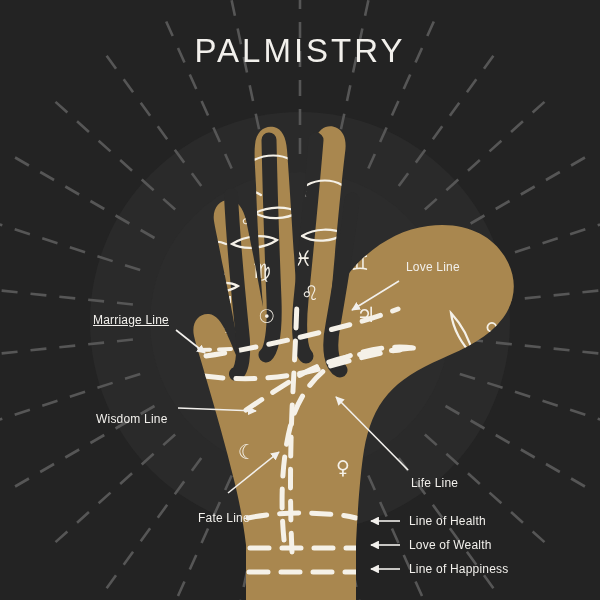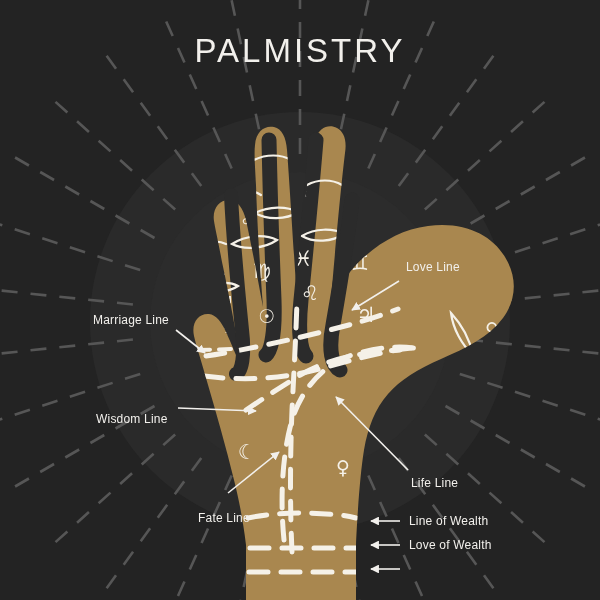--- a/index.html
+++ b/index.html
@@ -268,26 +268,27 @@
       <line x1="400" y1="521" x2="371" y2="521"></line>
       <line x1="400" y1="545" x2="371" y2="545"></line>
       <line x1="400" y1="569" x2="371" y2="569"></line>
     </g>
   </svg>
 
   <div class="ttl">PALMISTRY</div>
 
   <div class="lbl" style="left:406px; top:260px;">Love Line</div>
 
-  <div class="lbl" style="left:93px; top:313px;">Marriage Line</div>
+  <div class="lbl" style="left:93px; top:313px;text-decoration:underline;">Marriage Line</div>
 
   <div class="lbl" style="left:96px; top:412px;">Wisdom Line</div>
 
   <div class="lbl" style="left:411px; top:476px;">Life Line</div>
 
   <div class="lbl" style="left:166px; top:511px;margin-left:32px;">Fate Line</div>
 
-  <div class="lbl" style="left:409px; top:514px;">Line of Wealth</div>
+  <div class="lbl" style="left:409px; top:514px;">Line of Health</div>
 
   <div class="lbl" style="left:409px; top:538px;">Love of Wealth</div>
 
+  <div class="lbl" style="left:409px; top:562px;">Line of Happiness</div>
 
 </div>
 
 </body></html>

